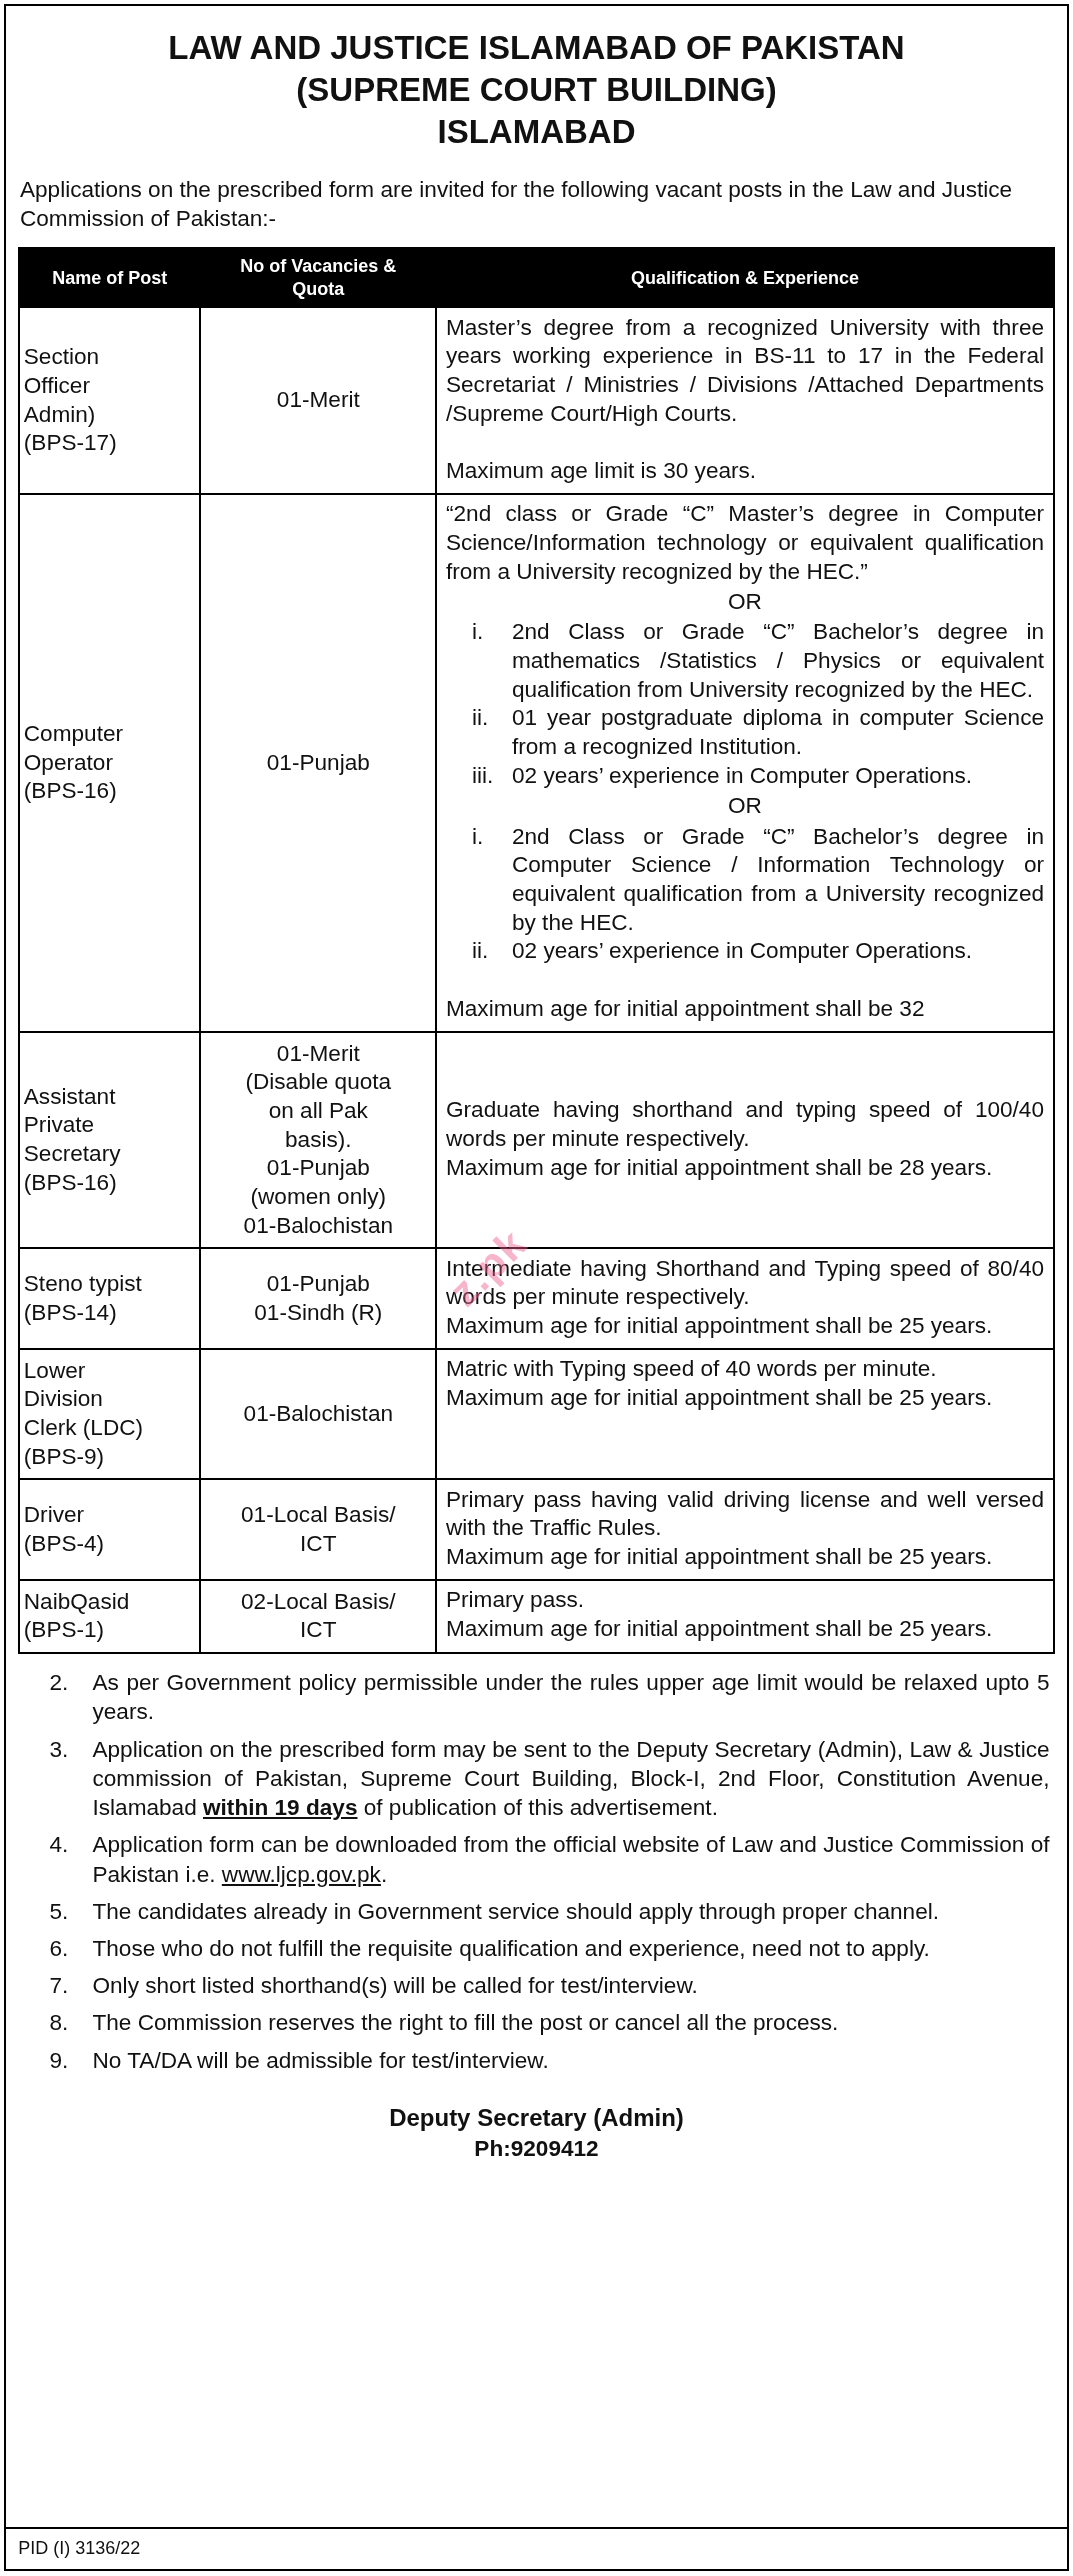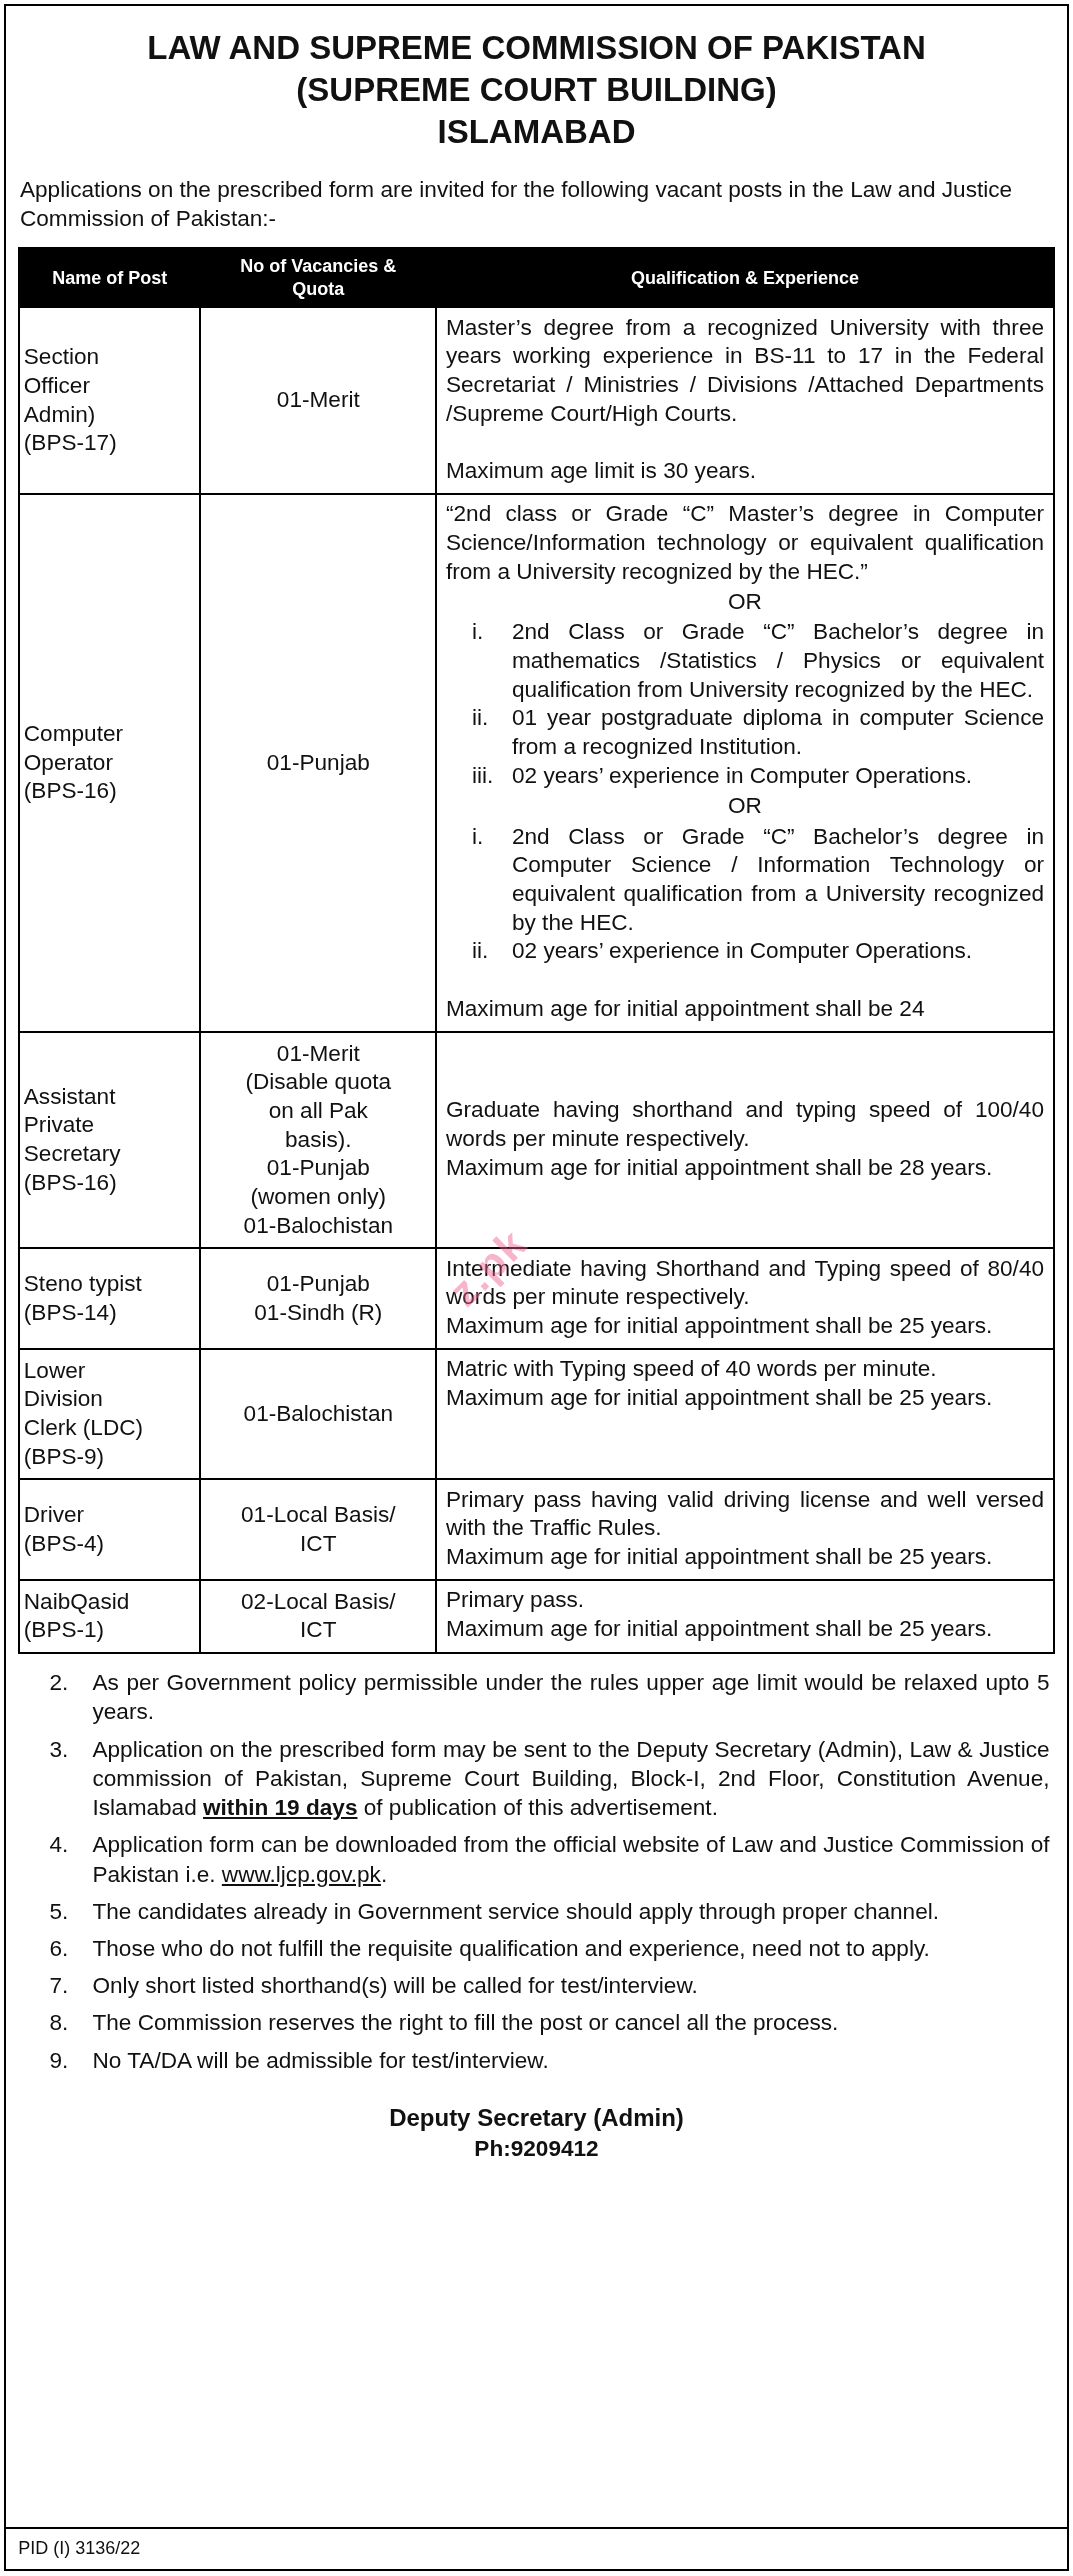--- a/index.html
+++ b/index.html
@@ -120,21 +120,21 @@
 </style>
 </head>
 <body>
 
 <div class="page">
   <div class="watermark">z.pk</div>
 
   <div class="content">
 
     <div class="title">
-      <div>LAW AND SUPREME COMMISSION OF PAKISTAN</div>
+      <div>LAW AND JUSTICE ISLAMABAD OF PAKISTAN</div>
       <div>(SUPREME COURT BUILDING)</div>
       <div>ISLAMABAD</div>
     </div>
 
     <p class="intro">Applications on the prescribed form are invited for the following vacant posts in the Law and Justice Commission of Pakistan:-</p>
 
     <table class="posts">
       <colgroup>
         <col style="width:181px">
         <col style="width:236px">
@@ -184,21 +184,21 @@
               <div class="q-or">OR</div>
               <div class="q-li">
                 <span class="q-marker">i.</span>
                 <span class="q-text">2nd Class or Grade “C” Bachelor’s degree in Computer Science / Information Technology or equivalent qualification from a University recognized by the HEC.</span>
               </div>
               <div class="q-li">
                 <span class="q-marker">ii.</span>
                 <span class="q-text">02 years’ experience in Computer Operations.</span>
               </div>
               <div class="q-gap"></div>
-              <div class="q-p">Maximum age for initial appointment shall be 24</div>
+              <div class="q-p">Maximum age for initial appointment shall be 32</div>
             </td>
           </tr>
           <tr class="post-row">
             <td class="col-post">Assistant
 Private
 Secretary
 (BPS-16)</td>
             <td class="col-vac">01-Merit
 (Disable quota
 on all Pak

